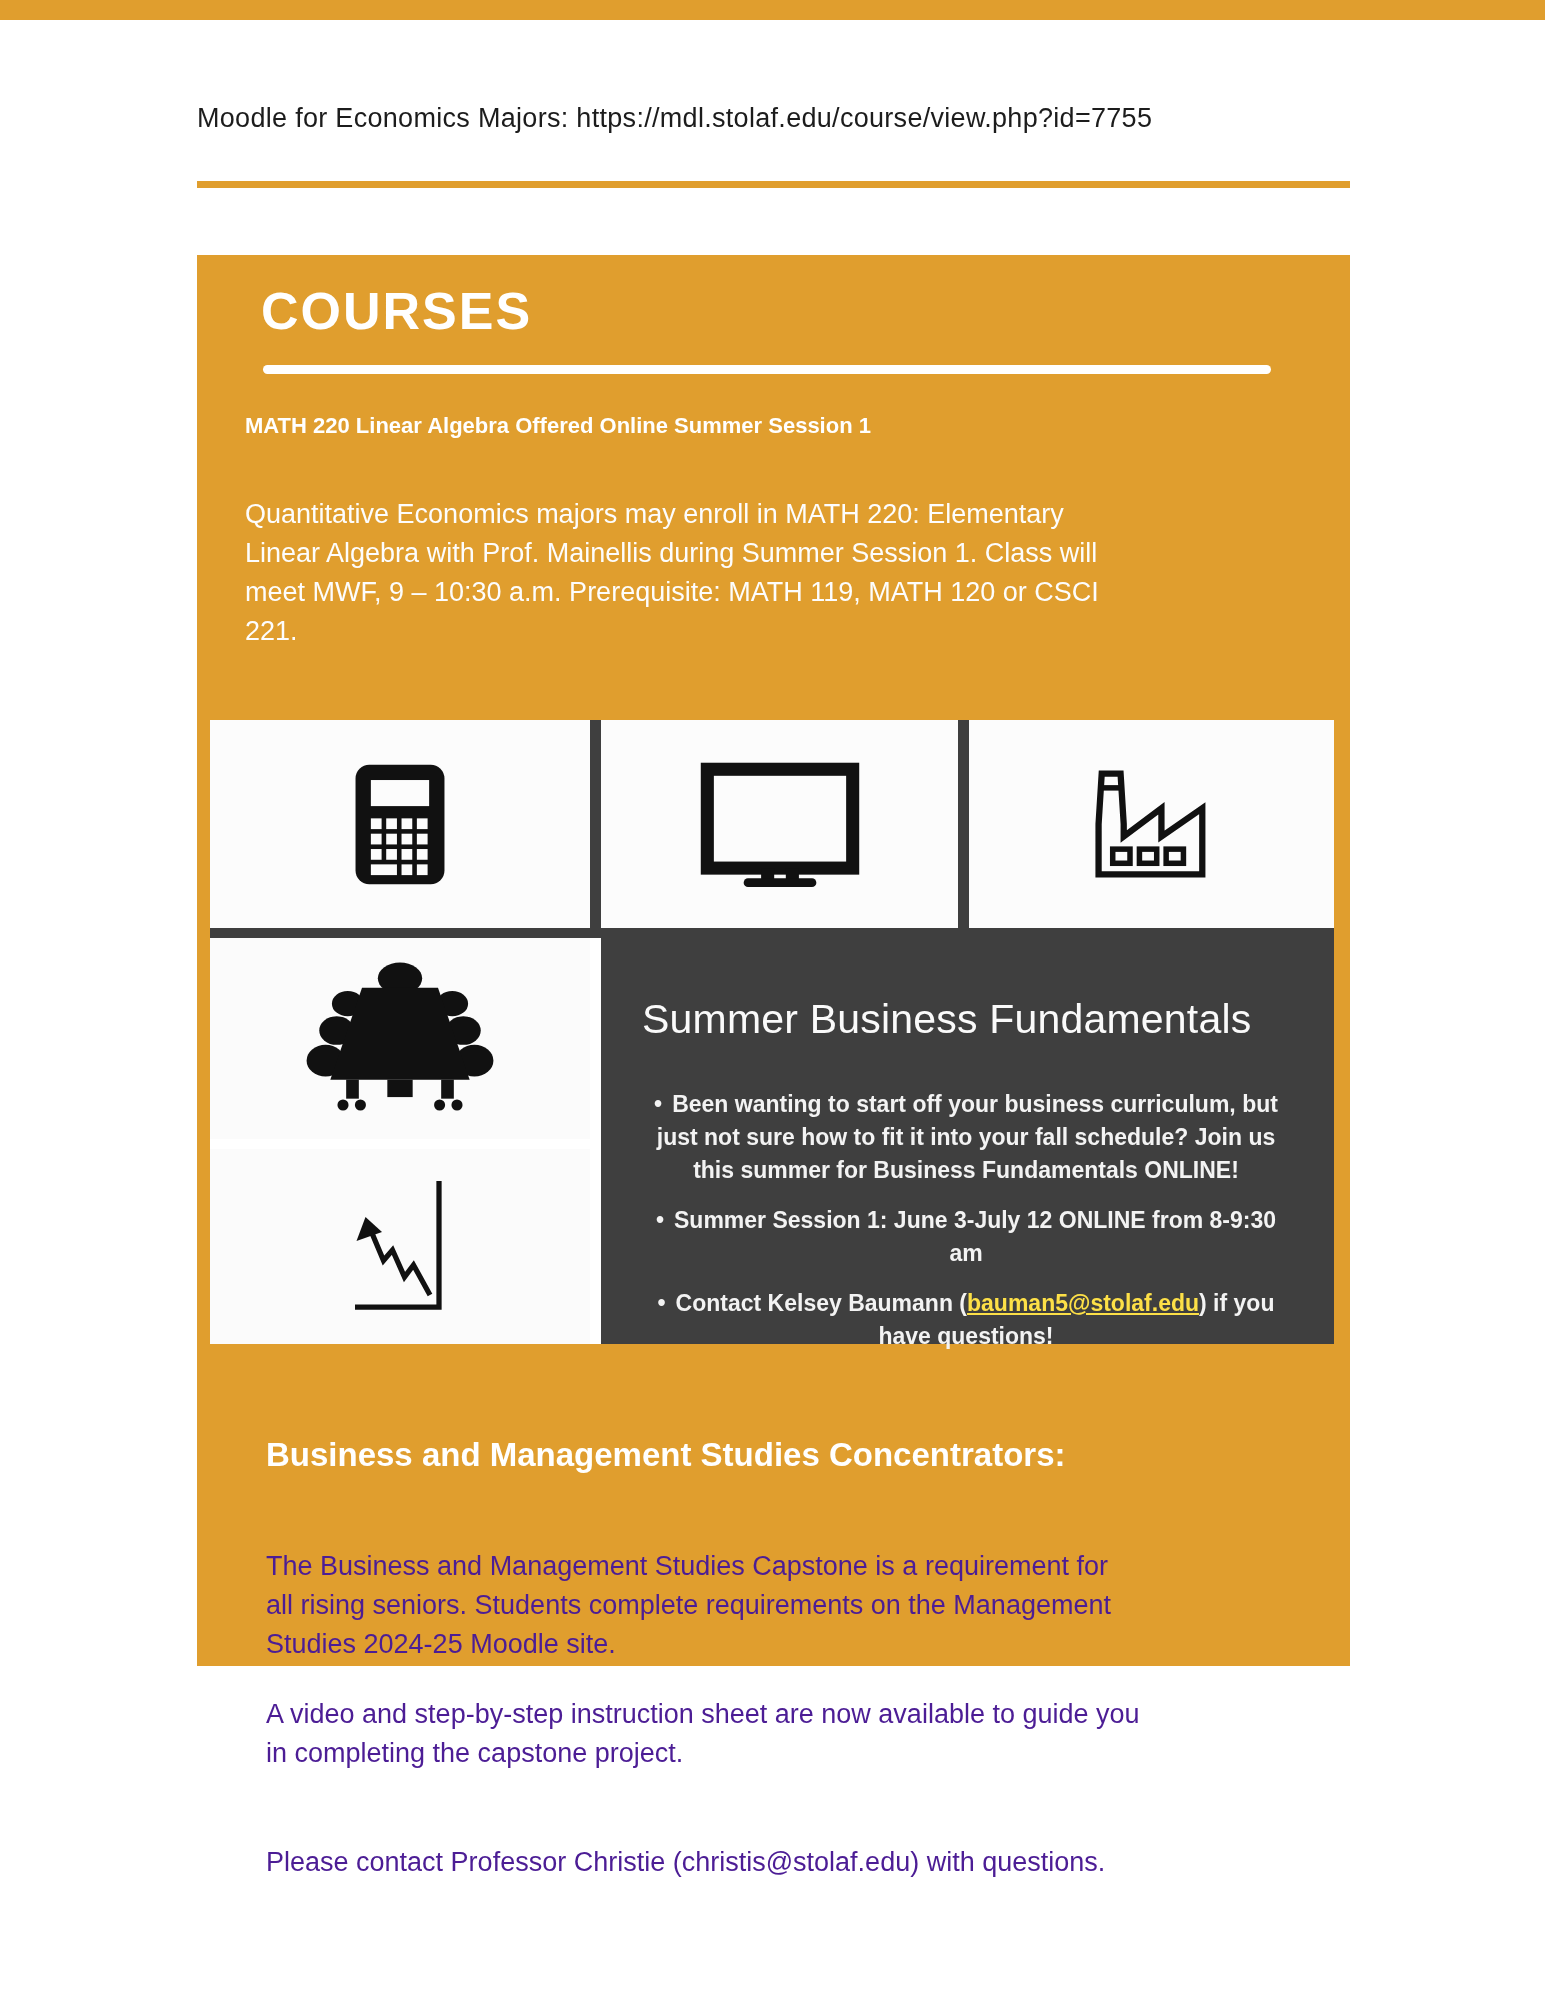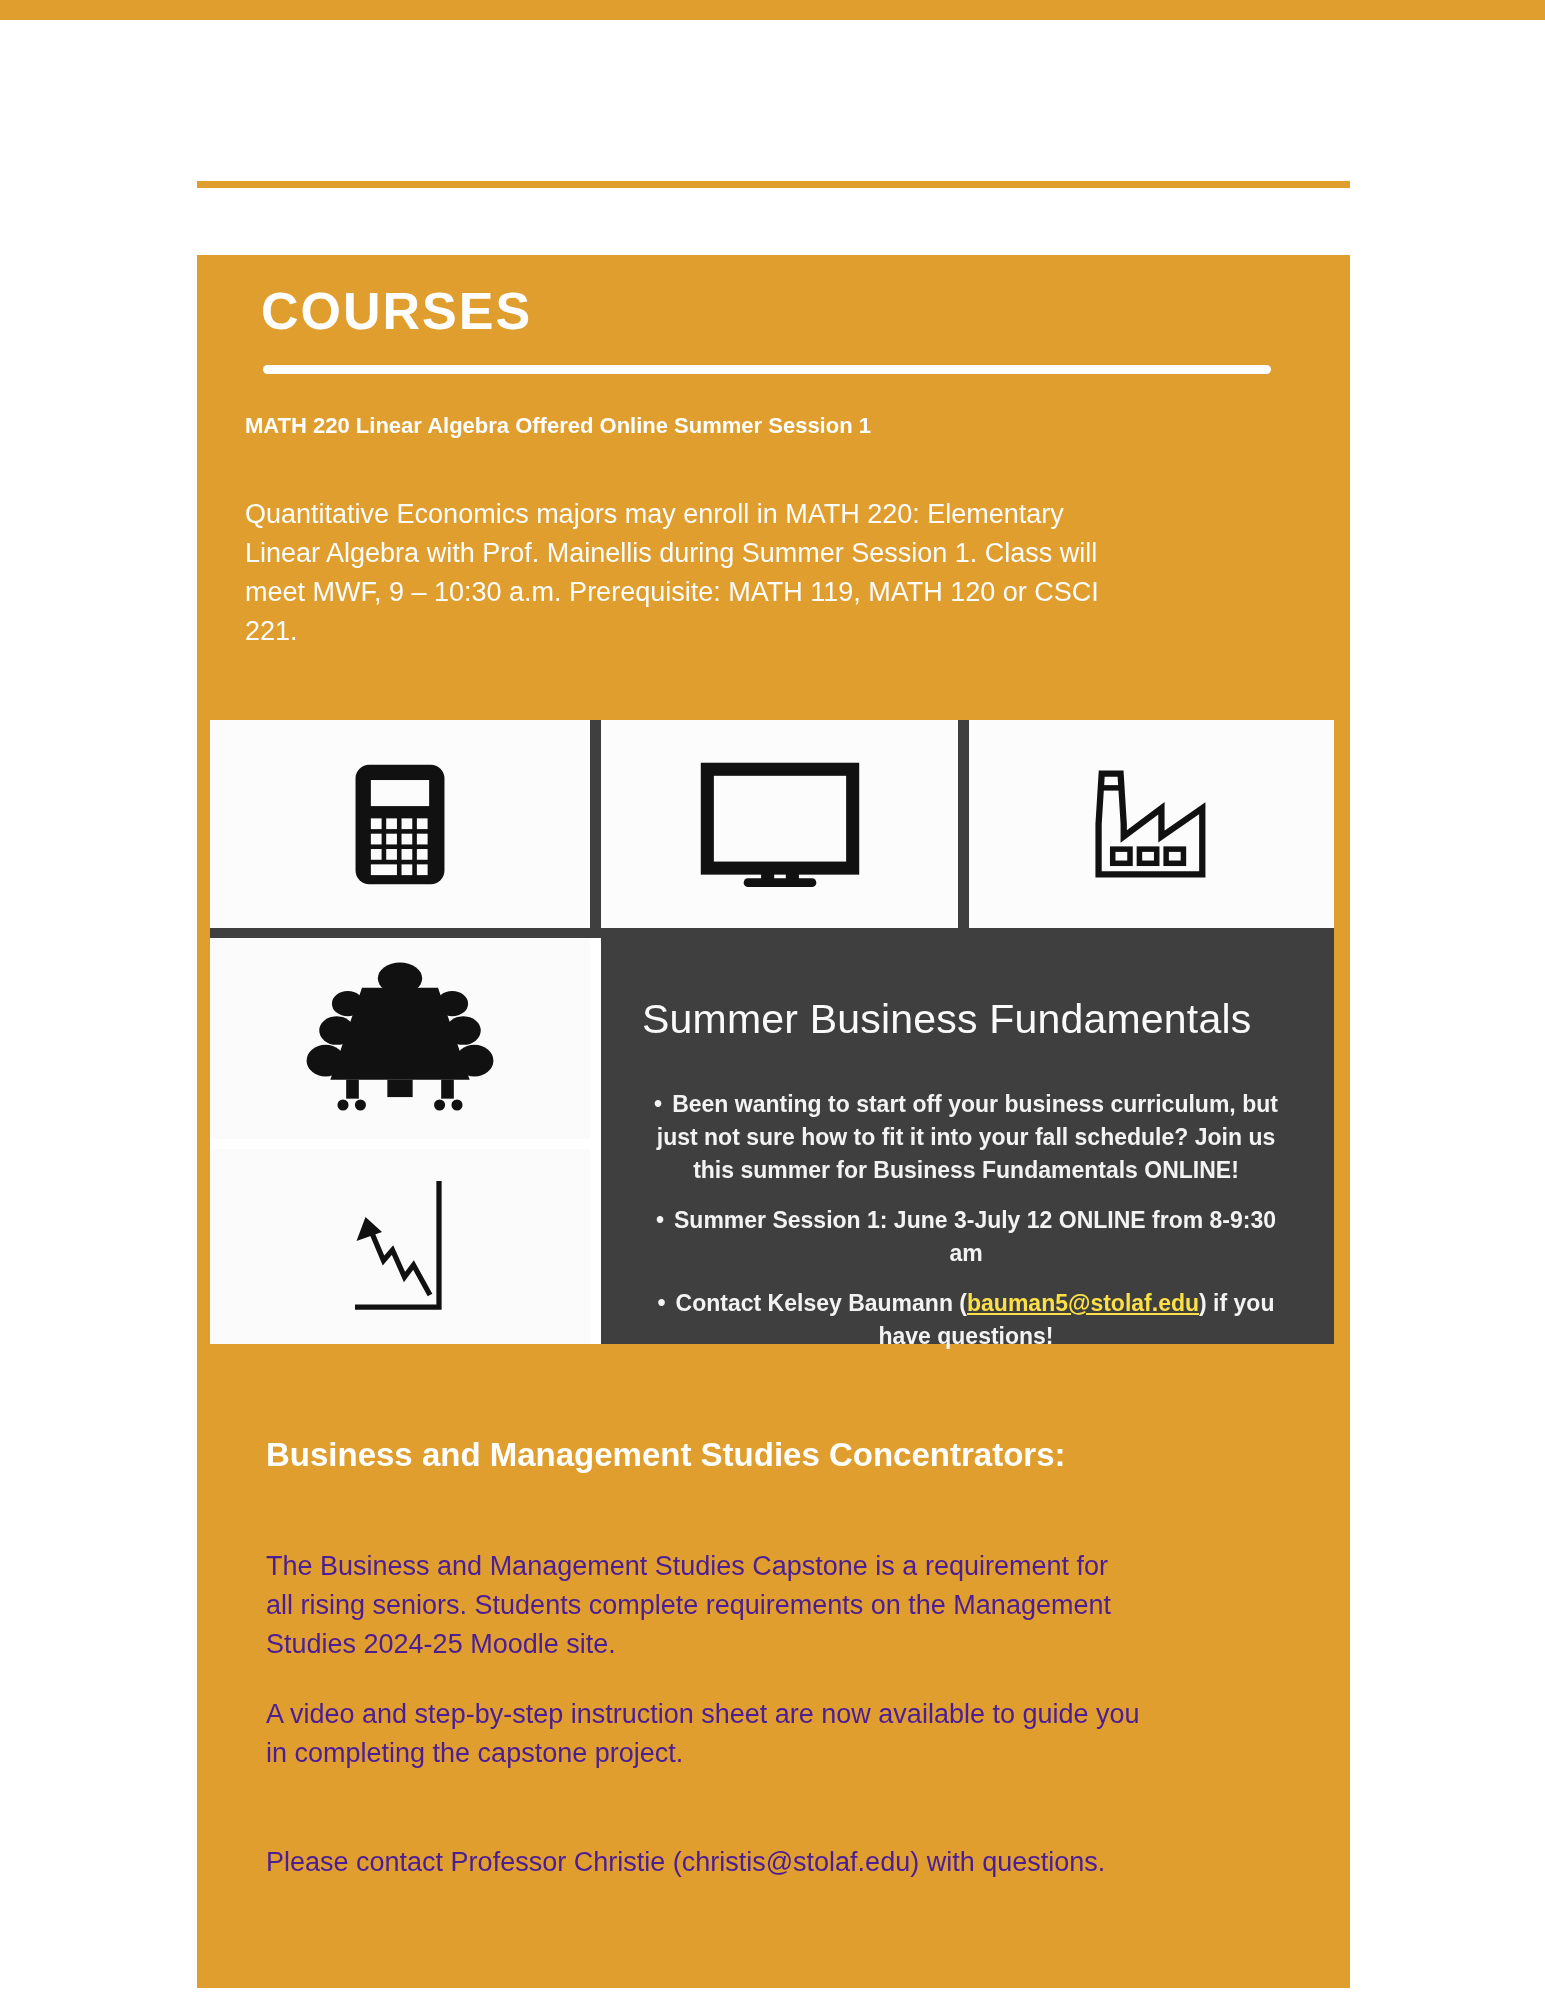--- a/index.html
+++ b/index.html
@@ -9,21 +9,21 @@
   }
   .abs{position:absolute;}
 
   
   .topbar{left:0;top:0;width:1545px;height:20px;background:#E09E2E;}
   .header-line{left:197px;top:103px;width:1200px;font-size:27px;color:#1c1c1c;letter-spacing:.3px;}
   .header-line .url{color:#1c1c1c;text-decoration:none;}
   .header-rule{left:197px;top:181px;width:1153px;height:7px;background:#E09E2E;}
 
   
-  .card{left:197px;top:255px;width:1153px;height:1733px;background:#E09E2E;color:#ffffff;}
+  .card{left:197px;top:255px;width:1153px;height:1411px;background:#E09E2E;color:#ffffff;}
 
   .courses-title{left:64px;top:26px;font-size:52px;font-weight:bold;letter-spacing:2px;color:#ffffff;}
   .courses-rule{left:66px;top:110px;width:1008px;height:9px;background:#ffffff;border-radius:5px;}
 
   .math-title{left:48px;top:158px;font-size:22px;font-weight:bold;color:#ffffff;}
   .math-body{left:48px;top:240px;width:880px;font-size:27px;font-weight:300;line-height:39px;color:#fdfdfd;}
 
   
   .collage{left:13px;top:465px;width:1124px;height:624px;background:#3F3F3F;}
   .tile{background:#FCFCFC;display:flex;align-items:center;justify-content:center;}
@@ -50,20 +50,23 @@
 
   svg{display:block;}
 </style>
 </head>
 <body>
 
 <div class="page">
 
   <div class="abs topbar"></div>
 
+  <div class="abs header-line">
+    <span>Moodle for Economics Majors: </span><a class="url" href="#">https://mdl.stolaf.edu/course/view.php?id=7755</a>
+  </div>
 
   <div class="abs header-rule"></div>
 
   <div class="abs card">
 
     <div class="abs courses-title">COURSES</div>
     <div class="abs courses-rule"></div>
 
     <div class="abs math-title">MATH 220 Linear Algebra Offered Online Summer Session 1</div>
     <div class="abs math-body">Quantitative Economics majors may enroll in MATH 220: Elementary Linear Algebra with Prof. Mainellis during Summer Session 1. Class will meet MWF, 9 – 10:30 a.m. Prerequisite: MATH 119, MATH 120 or CSCI 221.</div>

